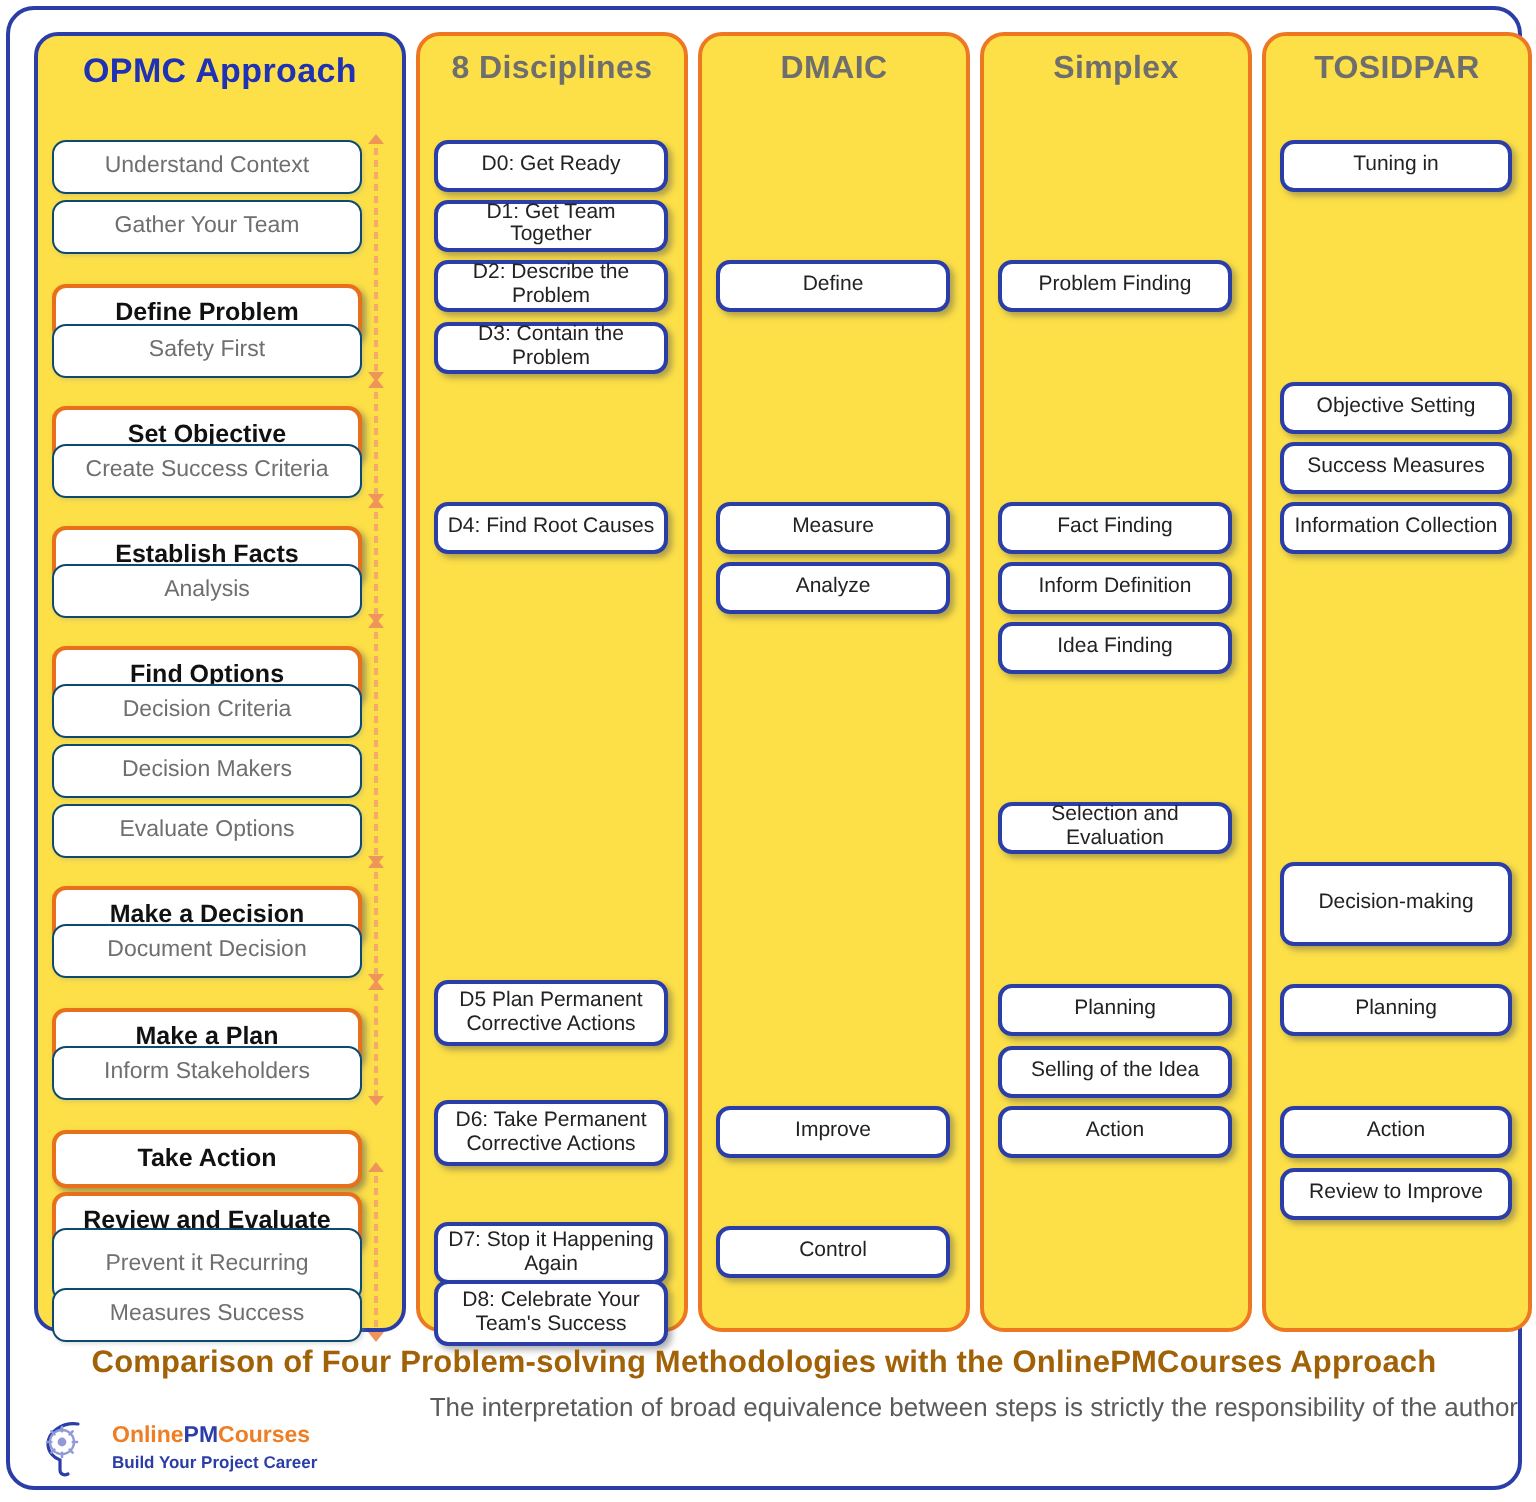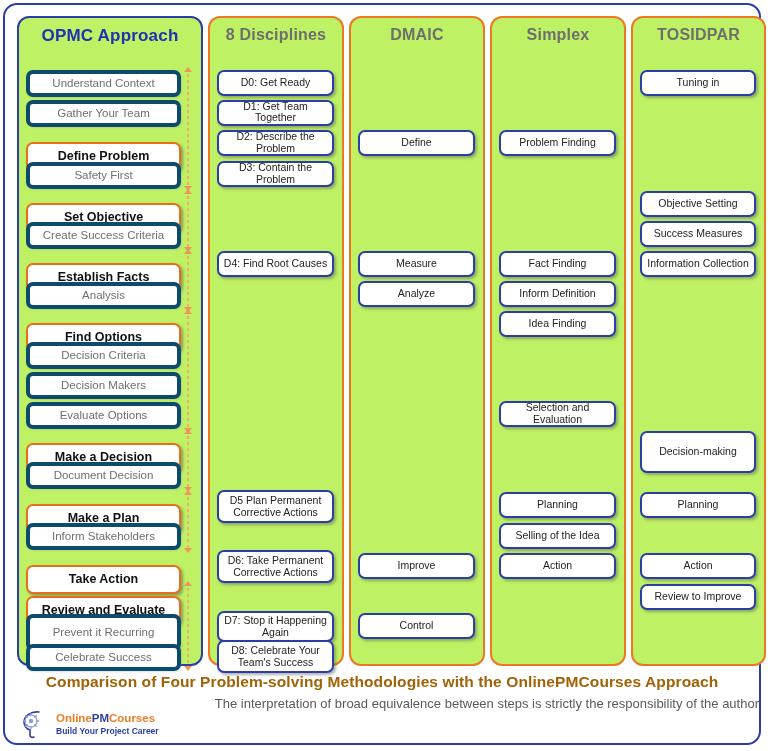--- a/index.html
+++ b/index.html
@@ -16,21 +16,21 @@
     border:2px solid #2b3ea8;border-radius:14px;box-sizing:border-box;
     background:#ffffff;
   }
   
   #columns{
     position:absolute;left:12px;top:11px;width:740px;height:650px;
     display:flex;gap:5px;
   }
   .column{
     position:relative;box-sizing:border-box;
-    border:2px solid #ee7722;border-radius:12px;background:#bef264;
+    border:2px solid #ee7722;border-radius:12px;background:#fde047;
     flex:0 0 auto;
   }
   .column.primary{border:2px solid #2b3ea8;border-width:2px;}
   .col-opmc{width:186px;}
   .col-8d{width:136px;}
   .col-dmaic{width:136px;}
   .col-simplex{width:136px;}
   .col-tosidpar{width:135px;}
 
   .col-title{
@@ -42,21 +42,21 @@
   
   .box{
     position:absolute;box-sizing:border-box;
     border-radius:7px;background:#ffffff;
     display:flex;align-items:center;justify-content:center;
     text-align:center;line-height:1.1;
     box-shadow:2px 2px 3px rgba(80,80,80,.45);
   }
   
   .box.light{
-    border:4px solid #0c4a6e;color:#6f6f6f;font-size:11.5px;
+    border:1px solid #0c4a6e;color:#6f6f6f;font-size:11.5px;
     box-shadow:1px 1px 2px rgba(150,150,150,.30);
   }
   
   .box.strong{
     border:2px solid #e8701a;color:#111111;font-size:12.5px;font-weight:bold;
     box-shadow:2px 2px 3px rgba(90,90,90,.55);
     margin-top:12px;
   }
   
   .box.blue{
@@ -156,21 +156,21 @@
         <div class="box strong" style="top: 535px; height: 29px; left: 7px; right: 20px;">
           <span class="lbl">Take Action</span>
         </div>
         <div class="box strong" style="top: 566px; height: 29px; left: 7px; right: 20px;">
           <span class="lbl">Review and Evaluate</span>
         </div>
         <div class="box light" style="top: 596px; height: 37px; left: 7px; right: 20px;">
           <span class="lbl">Prevent it Recurring</span>
         </div>
         <div class="box light" style="top: 626px; height: 27px; left: 7px; right: 20px;">
-          <span class="lbl">Celebrate Success</span>
+          <span class="lbl">Measures Success</span>
         </div>
         <div class="rail">
           <div class="arrow" style="top: 50px; height: 122px;"></div>
           <div class="arrow" style="top: 172px; height: 61px;"></div>
           <div class="arrow" style="top: 232px; height: 61px;"></div>
           <div class="arrow" style="top: 292px; height: 122px;"></div>
           <div class="arrow" style="top: 412px; height: 61px;"></div>
           <div class="arrow" style="top: 473px; height: 61px;"></div>
           <div class="arrow" style="top: 564px; height: 88px;"></div>
         </div>

